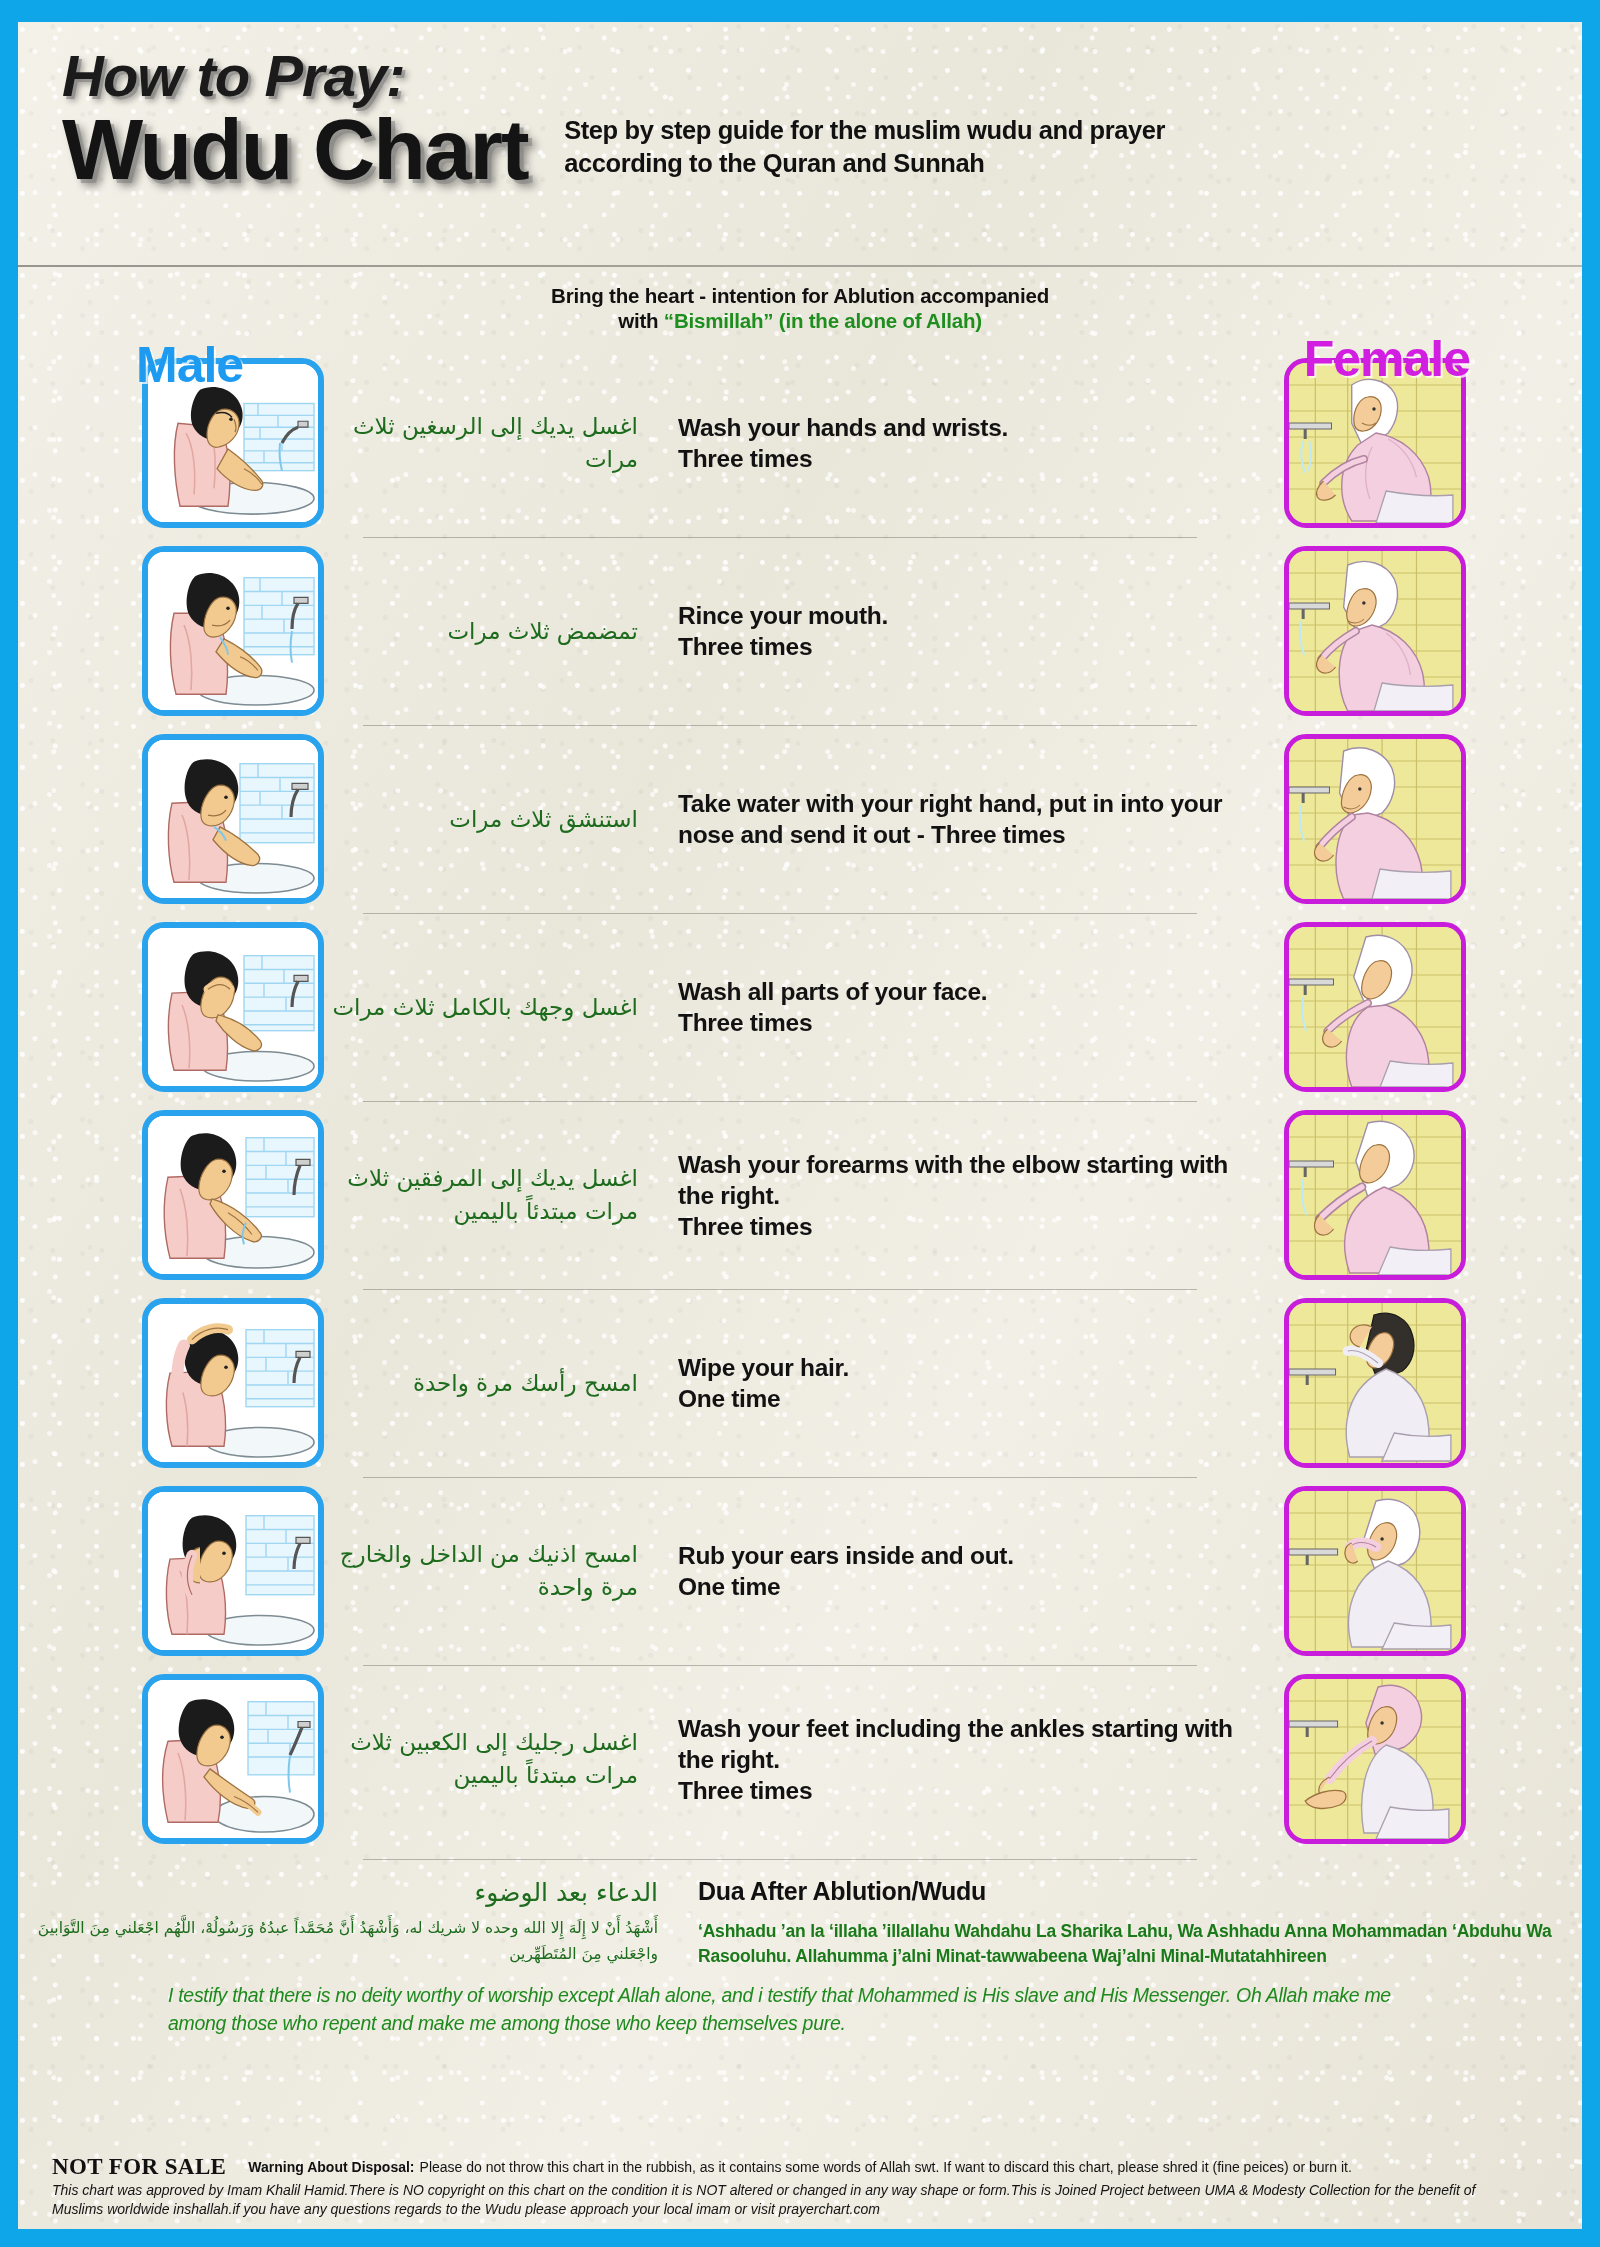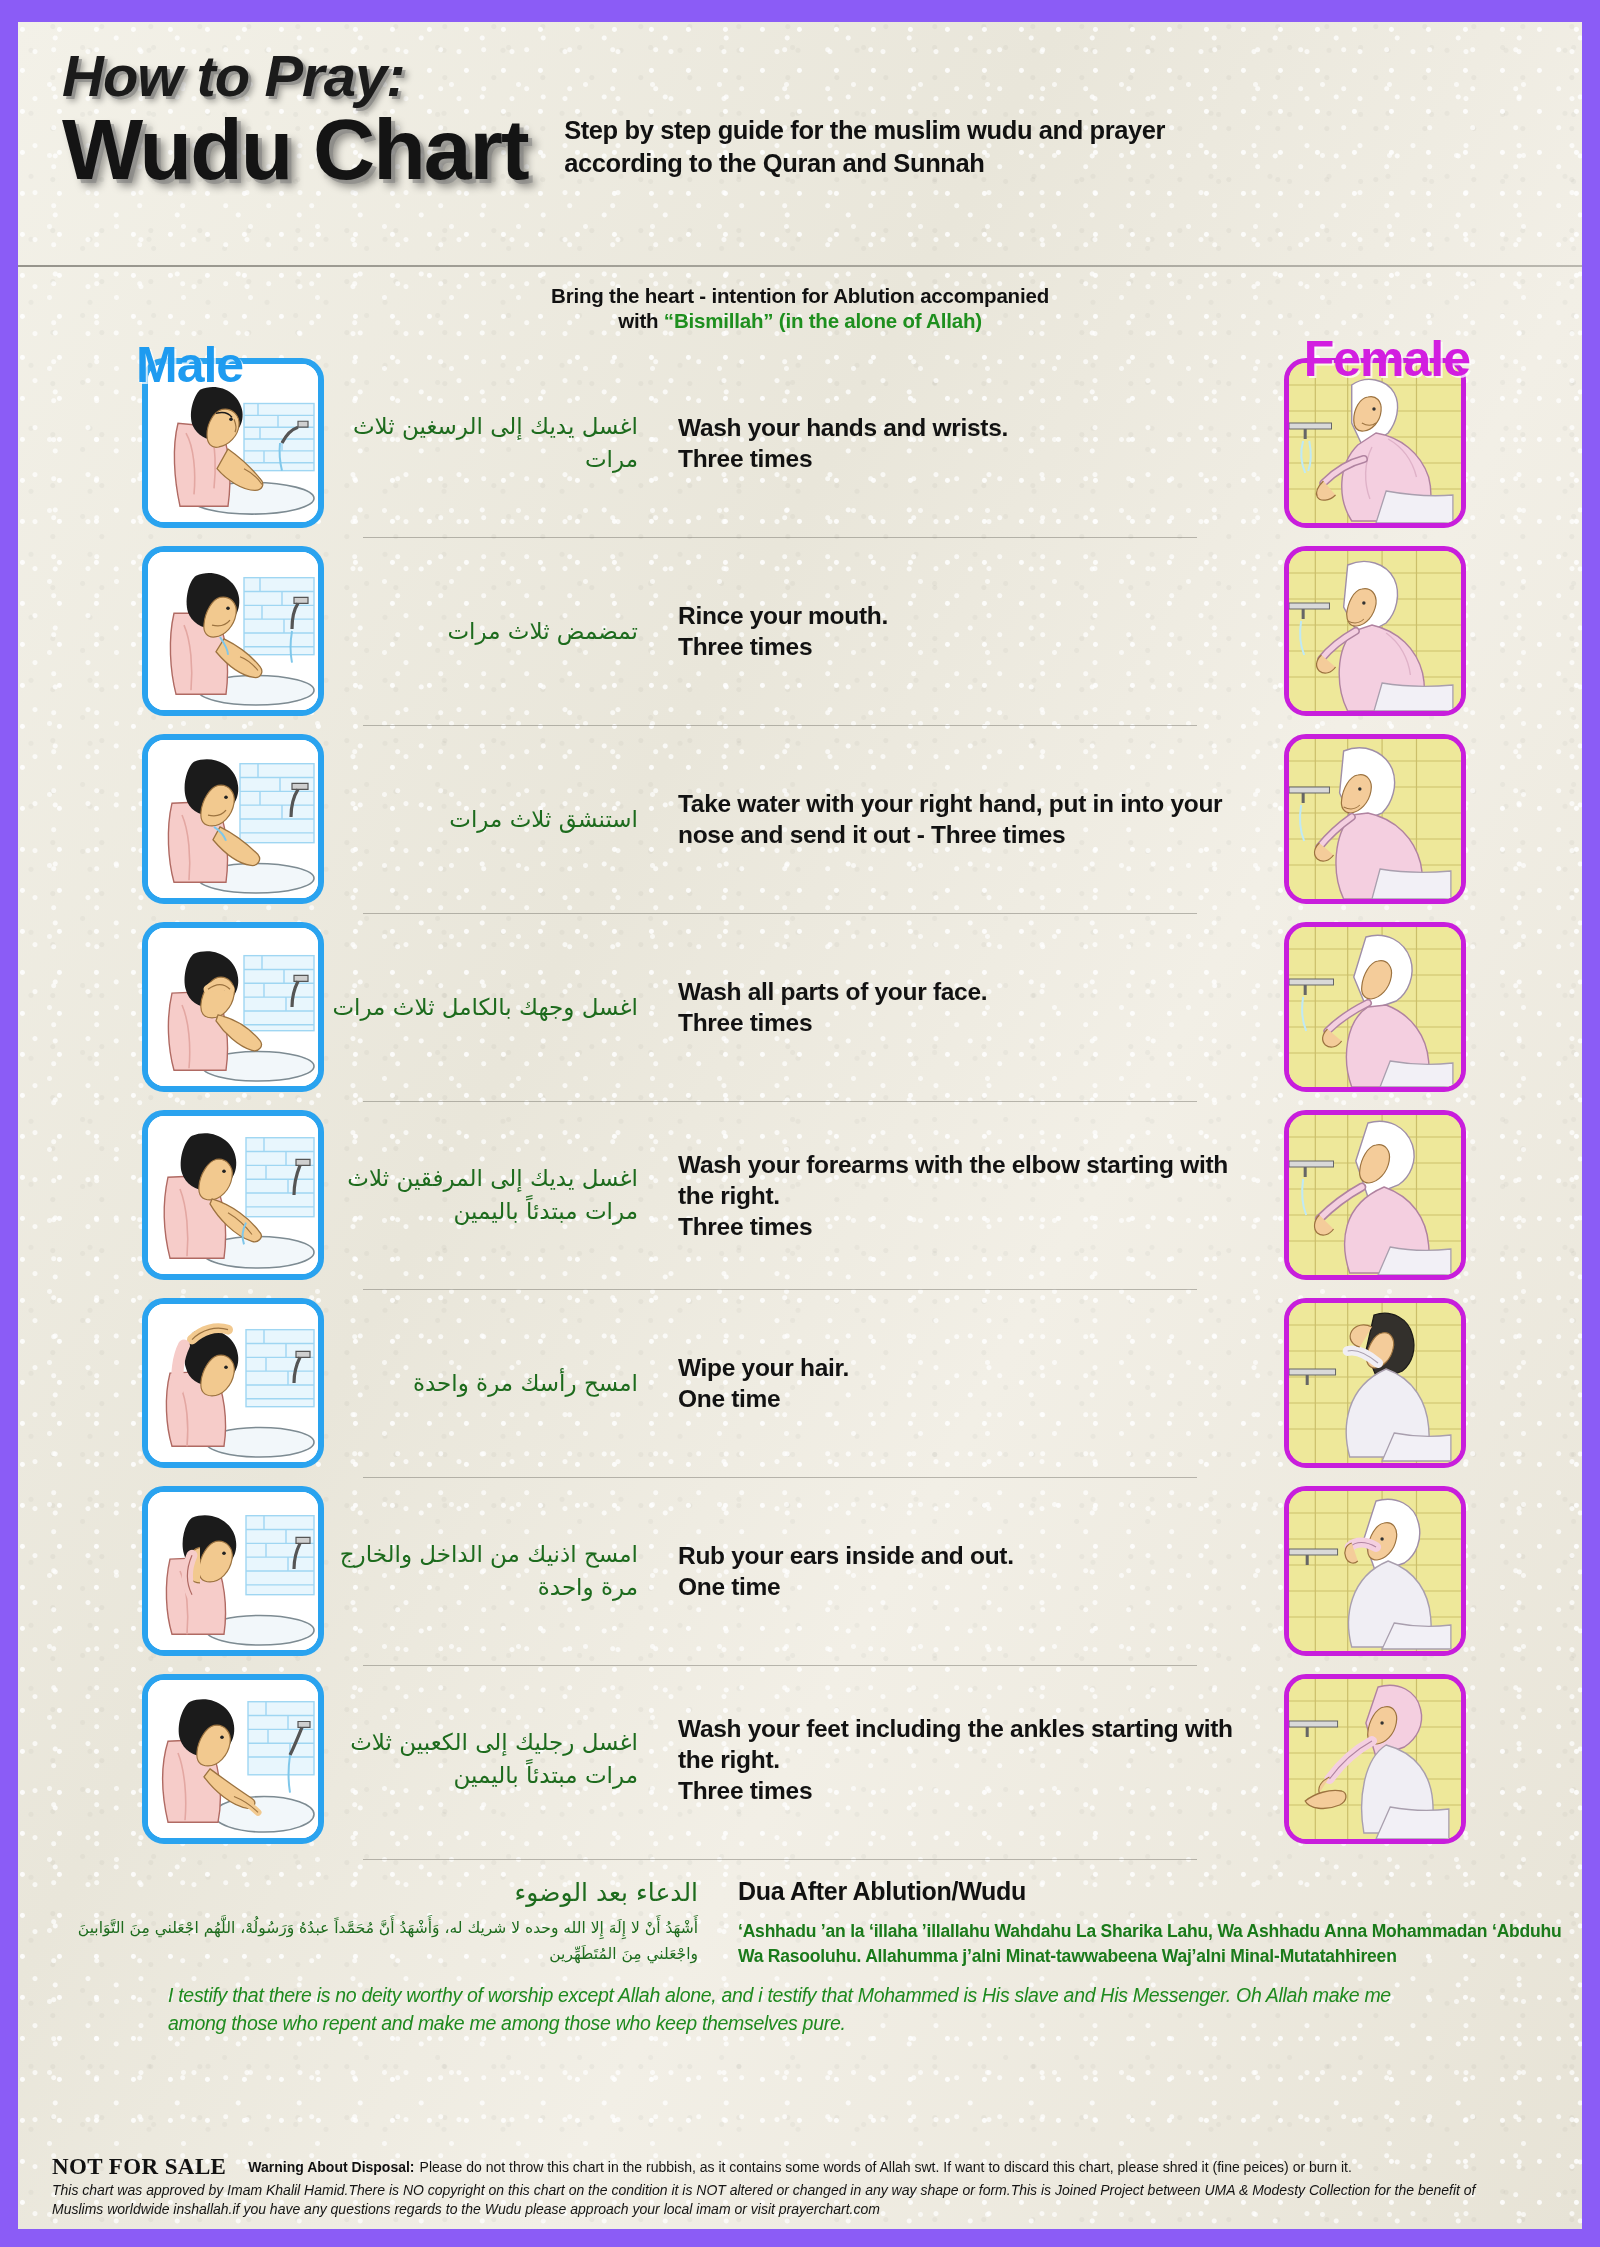--- a/index.html
+++ b/index.html
@@ -13,21 +13,21 @@
     font-family: "Liberation Sans", sans-serif;
     overflow: hidden;
   }
 
   
   #poster {
     position: absolute;
     left: 0; top: 0;
     width: 1600px;
     height: 2247px;
-    background: #8b5cf6;
+    background: #0ea5e9;
     box-sizing: border-box;
     padding: 22px 18px 18px 18px;
   }
   #sheet {
     position: relative;
     width: 100%;
     height: 100%;
     box-sizing: border-box;
     background-color: #efece2;
     background-image:
@@ -217,21 +217,20 @@
     padding-top: 16px;
     margin-top: 6px;
   }
   #dua-arabic-col {
     flex: 0 0 640px;
     padding-right: 18px;
     text-align: right;
     direction: rtl;
     font-family: "DejaVu Sans", sans-serif;
     color: #1d6b1d;
-    padding-left: 40px;
   }
   #dua-arabic-col .heading {
     font-size: 25px;
     line-height: 36px;
     margin-bottom: 4px;
   }
   #dua-arabic-col .body {
     font-size: 15.5px;
     line-height: 26px;
   }

